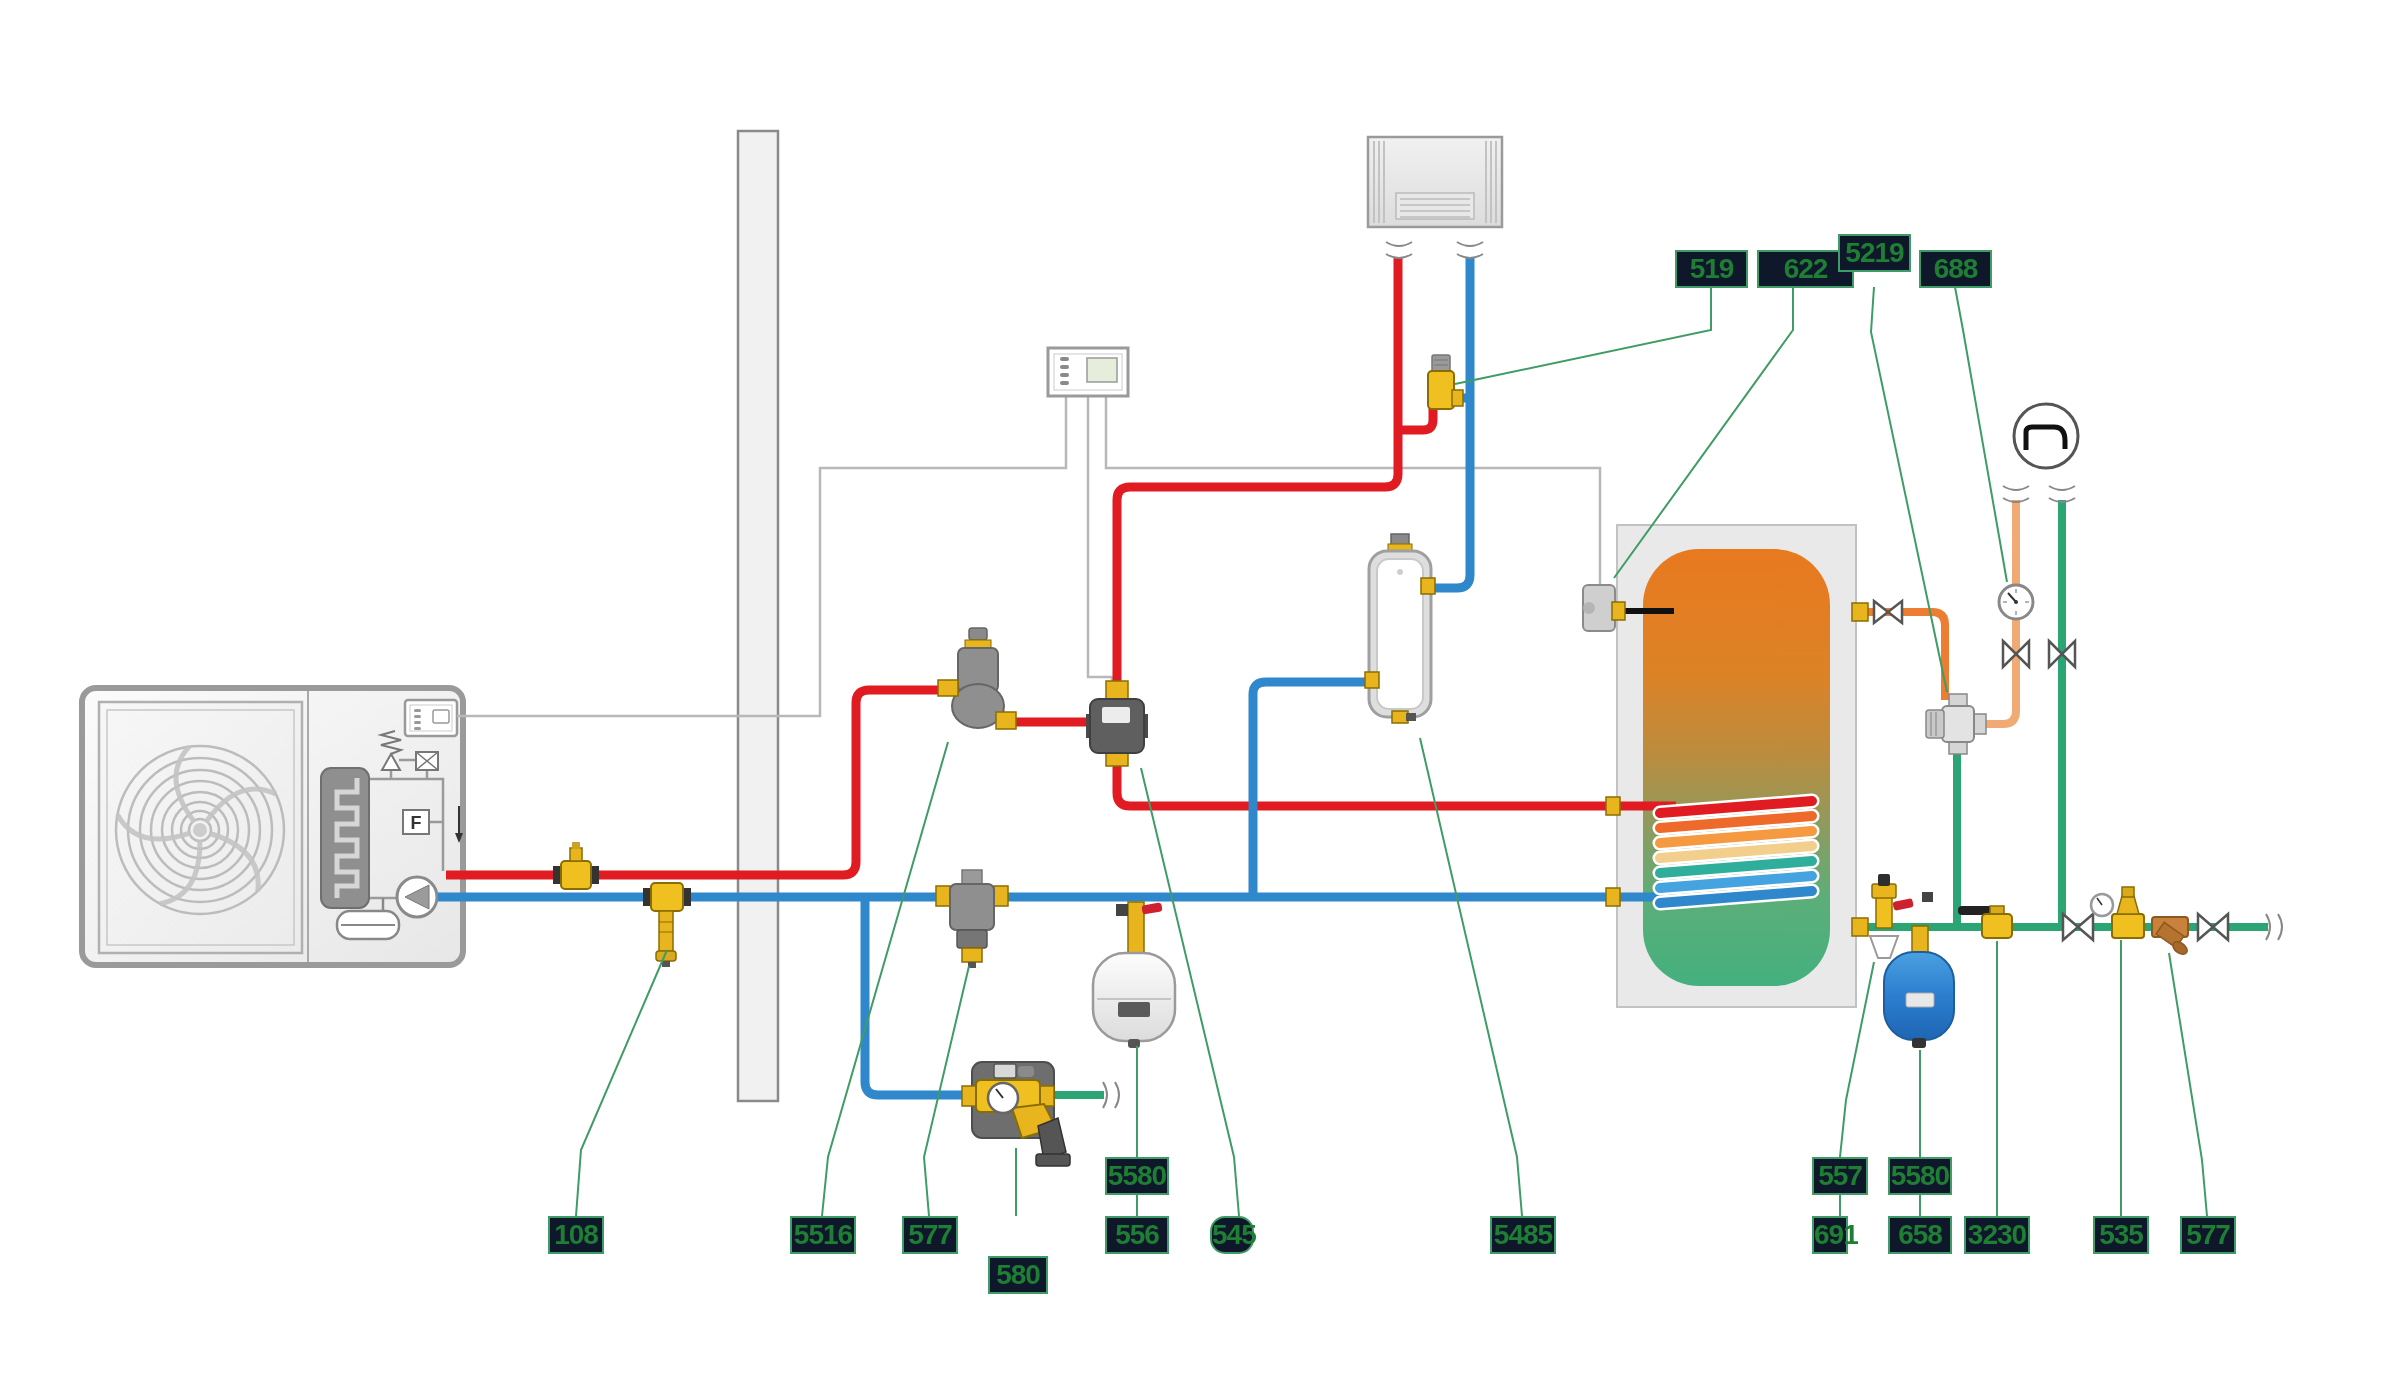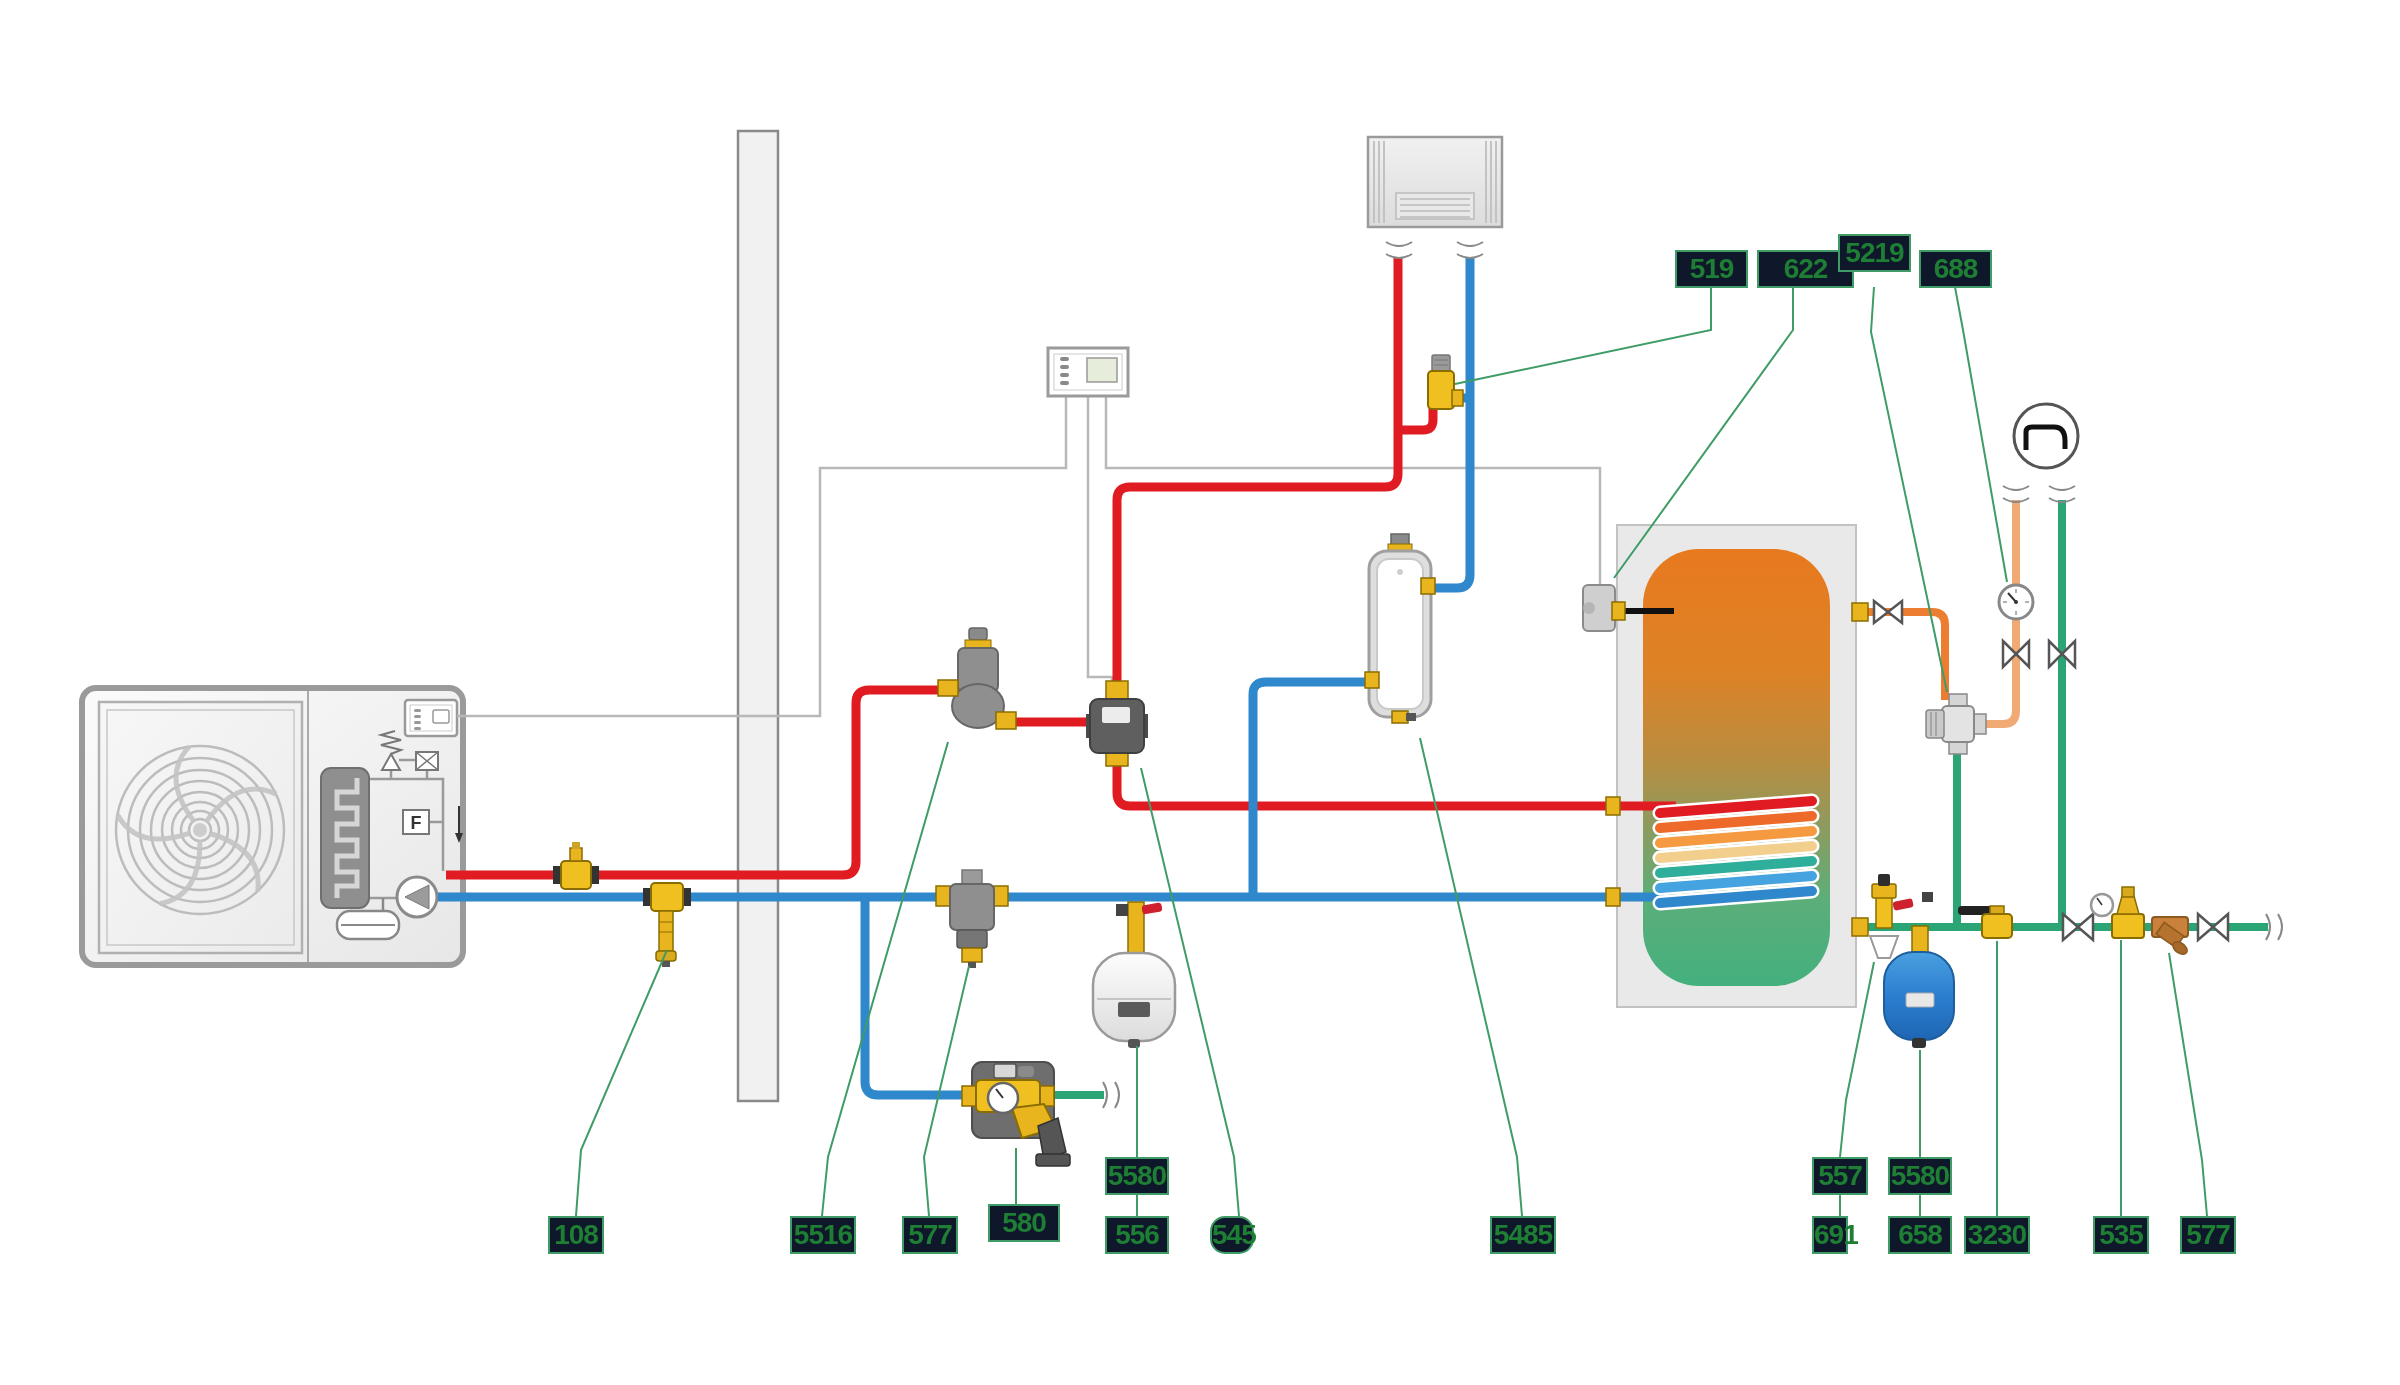--- a/index.html
+++ b/index.html
@@ -435,21 +435,21 @@
 </svg>
 
 <div class="ref-label" style="left:1675px;top:250px;width:73px;">519</div>
 <div class="ref-label" style="left:1757px;top:250px;width:97px;">622</div>
 <div class="ref-label" style="left:1838px;top:234px;width:73px;">5219</div>
 <div class="ref-label" style="left:1919px;top:250px;width:73px;">688</div>
 
 <div class="ref-label" style="left:548px;top:1216px;width:56px;">108</div>
 <div class="ref-label" style="left:790px;top:1216px;width:66px;">5516</div>
 <div class="ref-label" style="left:902px;top:1216px;width:56px;">577</div>
-<div class="ref-label" style="left:988px;top:1204px;width:72px;">580</div>
+<div class="ref-label" style="left:988px;top:1256px;width:60px;">580</div>
 <div class="ref-label" style="left:1105px;top:1157px;width:64px;">5580</div>
 <div class="ref-label" style="left:1105px;top:1216px;width:64px;">556</div>
 <div class="ref-label" style="left:1210px;top:1216px;width:44px;border-radius:15px;">545</div>
 <div class="ref-label" style="left:1490px;top:1216px;width:66px;">5485</div>
 
 <div class="ref-label" style="left:1812px;top:1157px;width:56px;">557</div>
 <div class="ref-label" style="left:1888px;top:1157px;width:64px;">5580</div>
 <div class="ref-label" style="left:1812px;top:1216px;width:36px;">691</div>
 <div class="ref-label" style="left:1888px;top:1216px;width:64px;">658</div>
 <div class="ref-label" style="left:1964px;top:1216px;width:66px;">3230</div>

